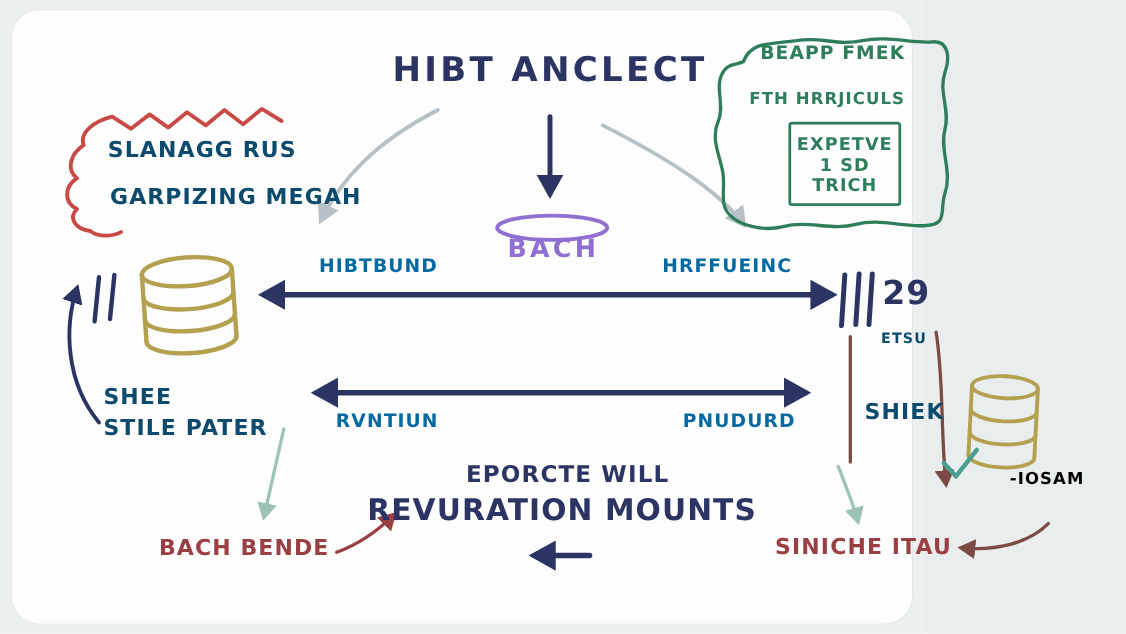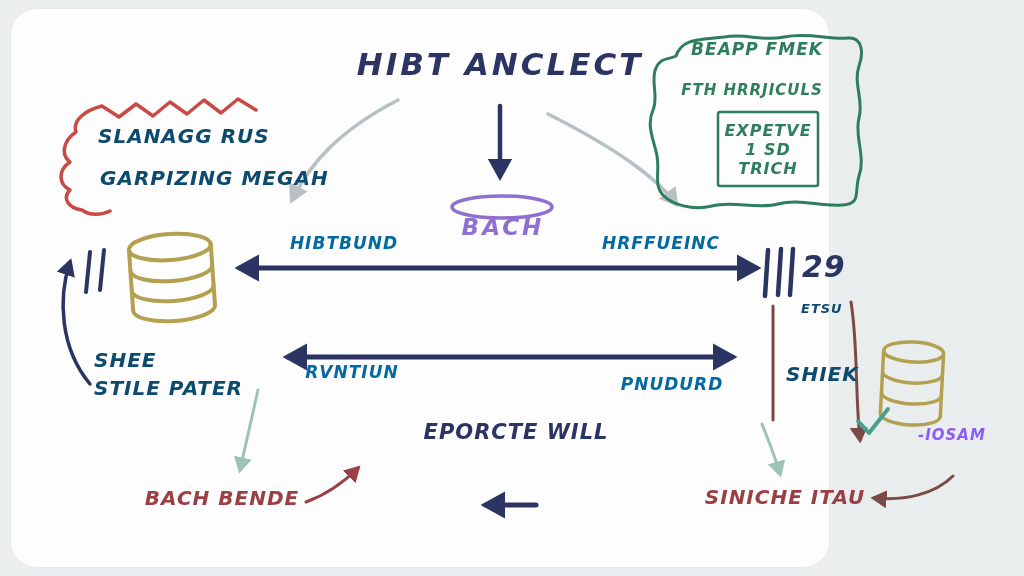--- a/index.html
+++ b/index.html
@@ -5,40 +5,39 @@
   html,body{margin:0;padding:0;}
   body{
     width:1024px;height:576px;
     background:#e9edee;
     font-family:"DejaVu Sans", sans-serif;
     overflow:hidden;
   }
   #stage{
     position:relative;width:840px;height:576px;
     background:#eceff0;
-    font-style:italic;
   }
   #board{
     position:absolute;left:10px;top:8px;right:10px;bottom:8px;
     background:#fdfdfd;border-radius:26px;
     box-shadow:0 0 0 1px #e3e7e8 inset;
   }
   svg.layer{position:absolute;left:0;top:0;}
   .txt{
     position:absolute;font-weight:bold;white-space:nowrap;
     letter-spacing:1px;line-height:1;
   }
   .c{transform:translate(-50%,-50%);}
   .navy{color:#2b3462;}
   .gray{color:#0369a1;}
   .purple{color:#8f6fd0;}
   .green{color:#2e7d5b;}
   .maroon{color:#0c4a6e;}
   .red{color:#9a4044;}
-  .orange{color:#8b5cf6;}
+  .orange{color:#000000;}
   .t-title{font-size:31px;letter-spacing:3px;}
   .t-bach{font-size:23px;letter-spacing:3px;}
   .t-label{font-size:17px;letter-spacing:1px;}
   .t-note{font-size:20px;letter-spacing:1px;}
   .t-greenhead{font-size:17px;letter-spacing:1px;}
   .t-greensub{font-size:15px;letter-spacing:1px;}
   .t-greenbox{font-size:16px;letter-spacing:1px;}
   .t-big{font-size:30px;letter-spacing:1px;}
   .t-small{font-size:13px;letter-spacing:1px;}
   .t-bottom1{font-size:21px;letter-spacing:1px;}
@@ -148,28 +147,29 @@
   <div class="txt maroon t-note" style="left:100px;top:168px;">GARPIZING MEGAH</div>
 
   <div class="txt green t-greenhead c" style="left:757px;top:49px;">BEAPP FMEK</div>
   <div class="txt green t-greensub c" style="left:752px;top:90px;">FTH HRRJICULS</div>
   <div class="txt green t-greenbox c" style="left:768px;top:131px;">EXPETVE</div>
   <div class="txt green t-greenbox c" style="left:768px;top:150px;">1 SD</div>
   <div class="txt green t-greenbox c" style="left:768px;top:169px;">TRICH</div>
 
   <div class="txt gray t-label c" style="left:344px;top:243px;">HIBTBUND</div>
   <div class="txt gray t-label c" style="left:661px;top:243px;">HRFFUEINC</div>
-  <div class="txt gray t-label c" style="left:352px;top:372px;">RVNTIUN</div>
+  <div class="txt gray t-label c" style="left:352px;top:384px;">RVNTIUN</div>
   <div class="txt gray t-label c" style="left:672px;top:384px;">PNUDURD</div>
 
   <div class="txt maroon t-note" style="left:94px;top:350px;">SHEE</div>
   <div class="txt maroon t-note" style="left:94px;top:378px;">STILE PATER</div>
 
   <div class="txt navy t-big" style="left:802px;top:252px;">29</div>
   <div class="txt maroon t-small" style="left:801px;top:302px;">ETSU</div>
   <div class="txt maroon t-note" style="left:786px;top:364px;text-align:center;">SHIEK</div>
   <div class="txt orange t-annot" style="left:918px;top:428px;">-IOSAM</div>
 
   <div class="txt navy t-bottom1 c" style="left:516px;top:432px;">EPORCTE WILL</div>
+  <div class="txt navy t-bottom2 c" style="left:511px;top:464px;">REVURATION MOUNTS</div>
 
   <div class="txt red t-note c" style="left:222px;top:498px;">BACH BENDE</div>
   <div class="txt red t-note c" style="left:785px;top:497px;">SINICHE ITAU</div>
 </div>
 
 </body></html>

